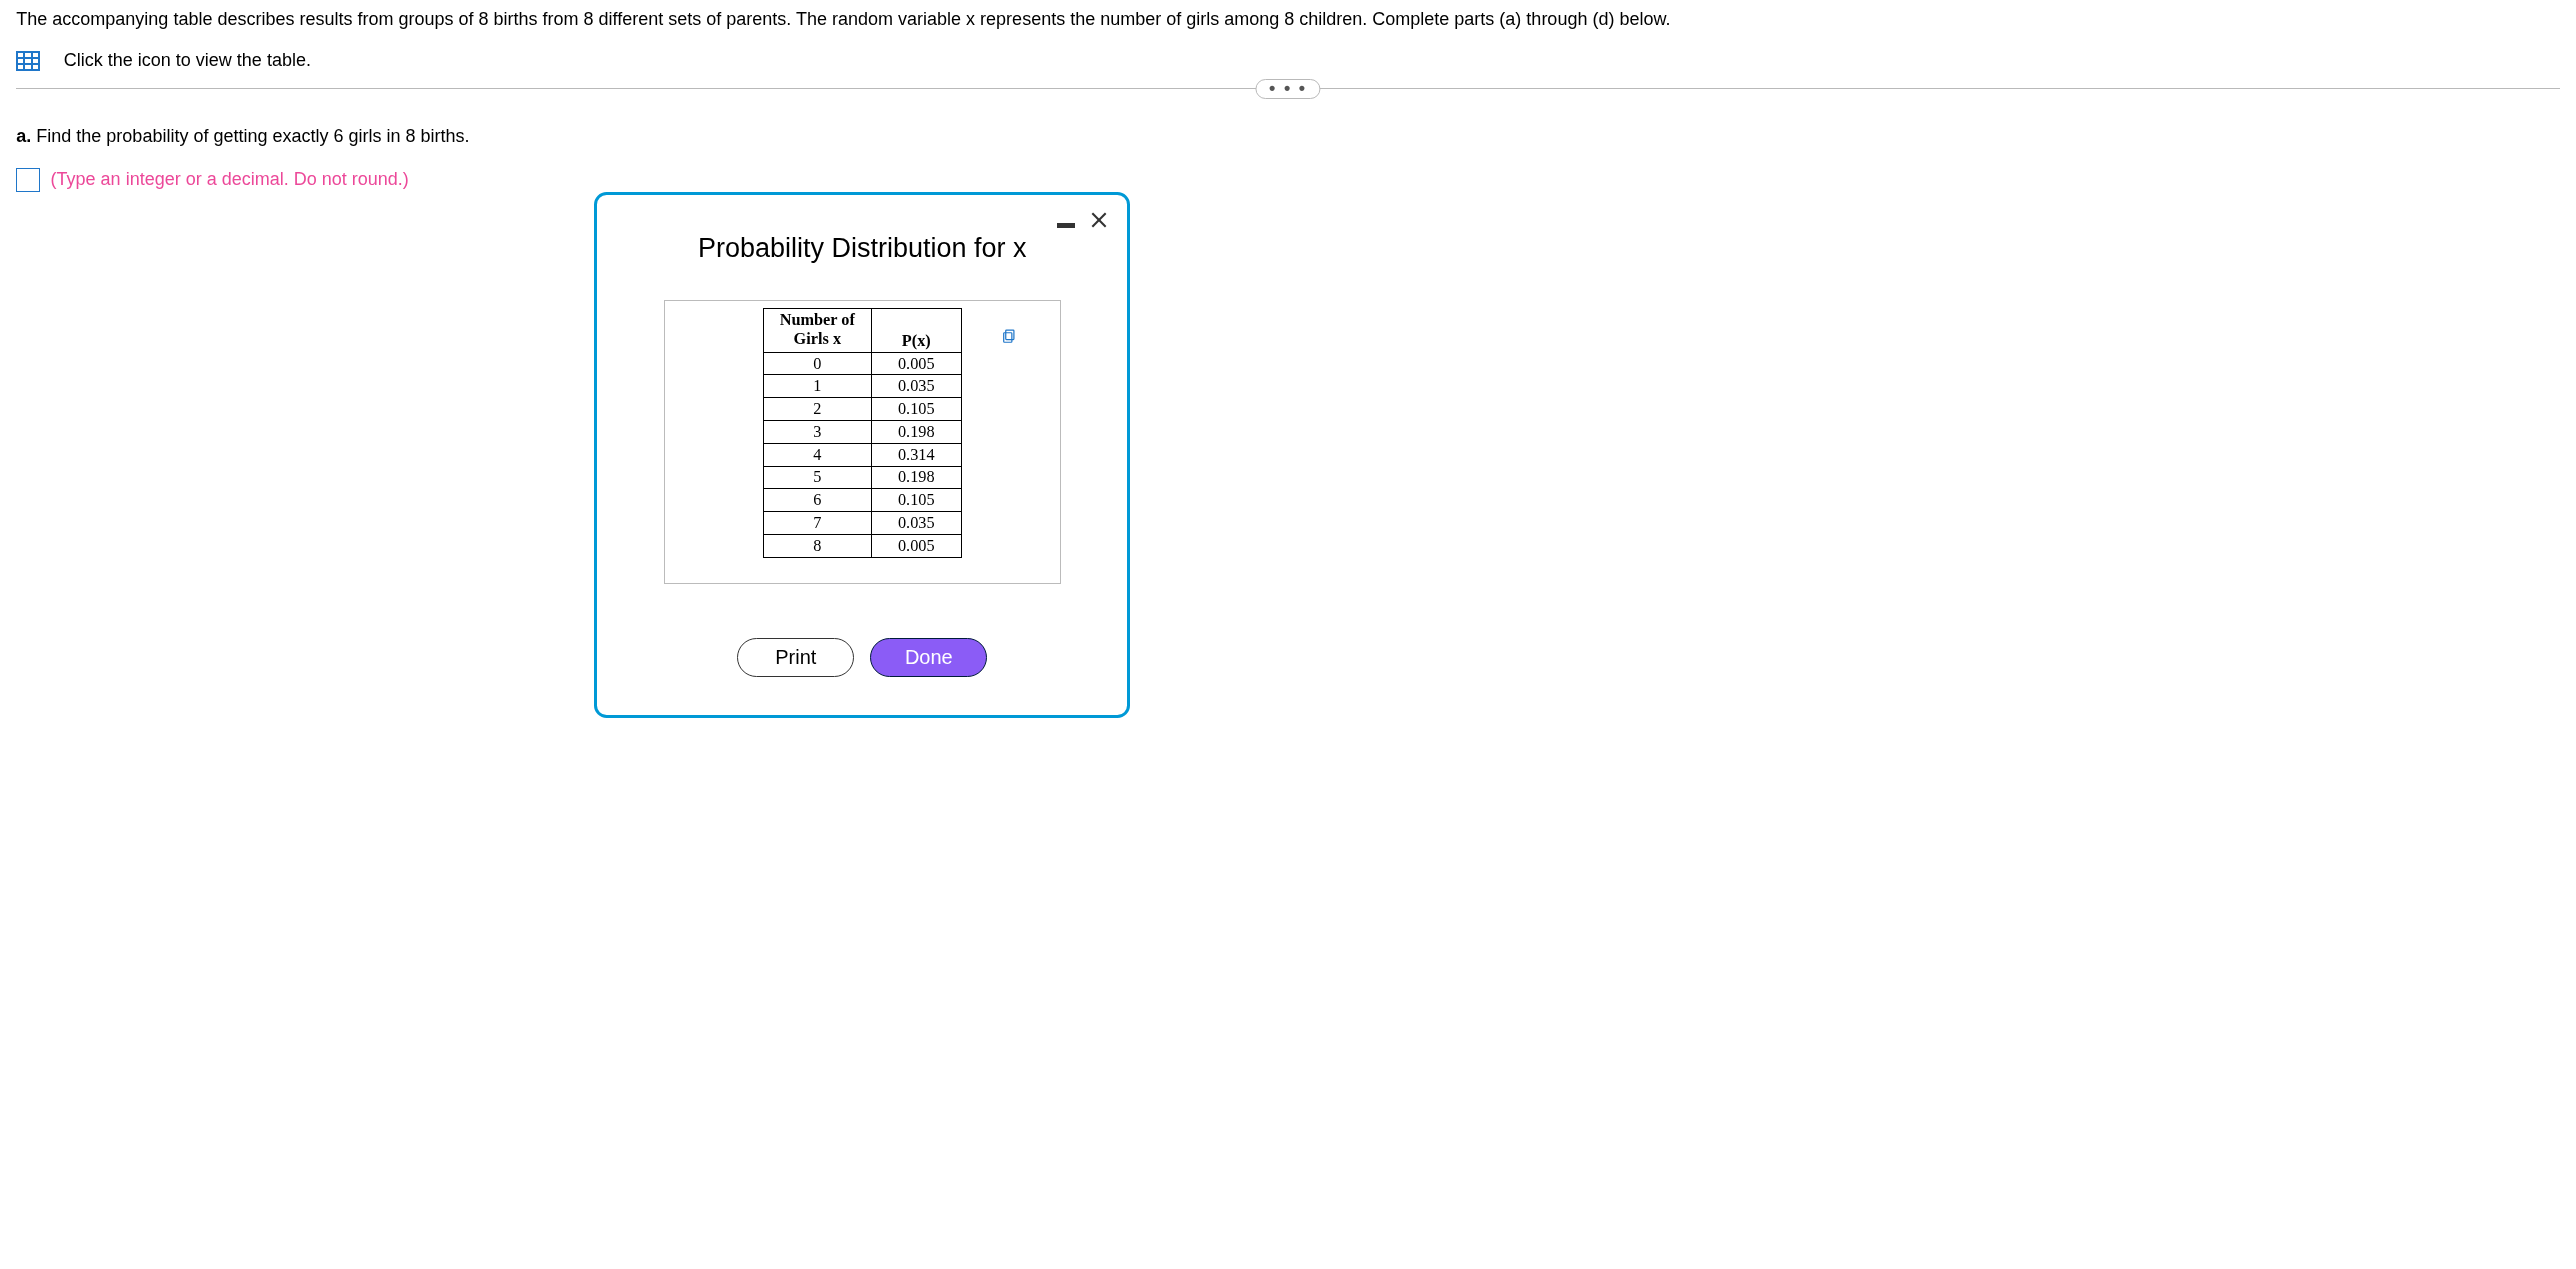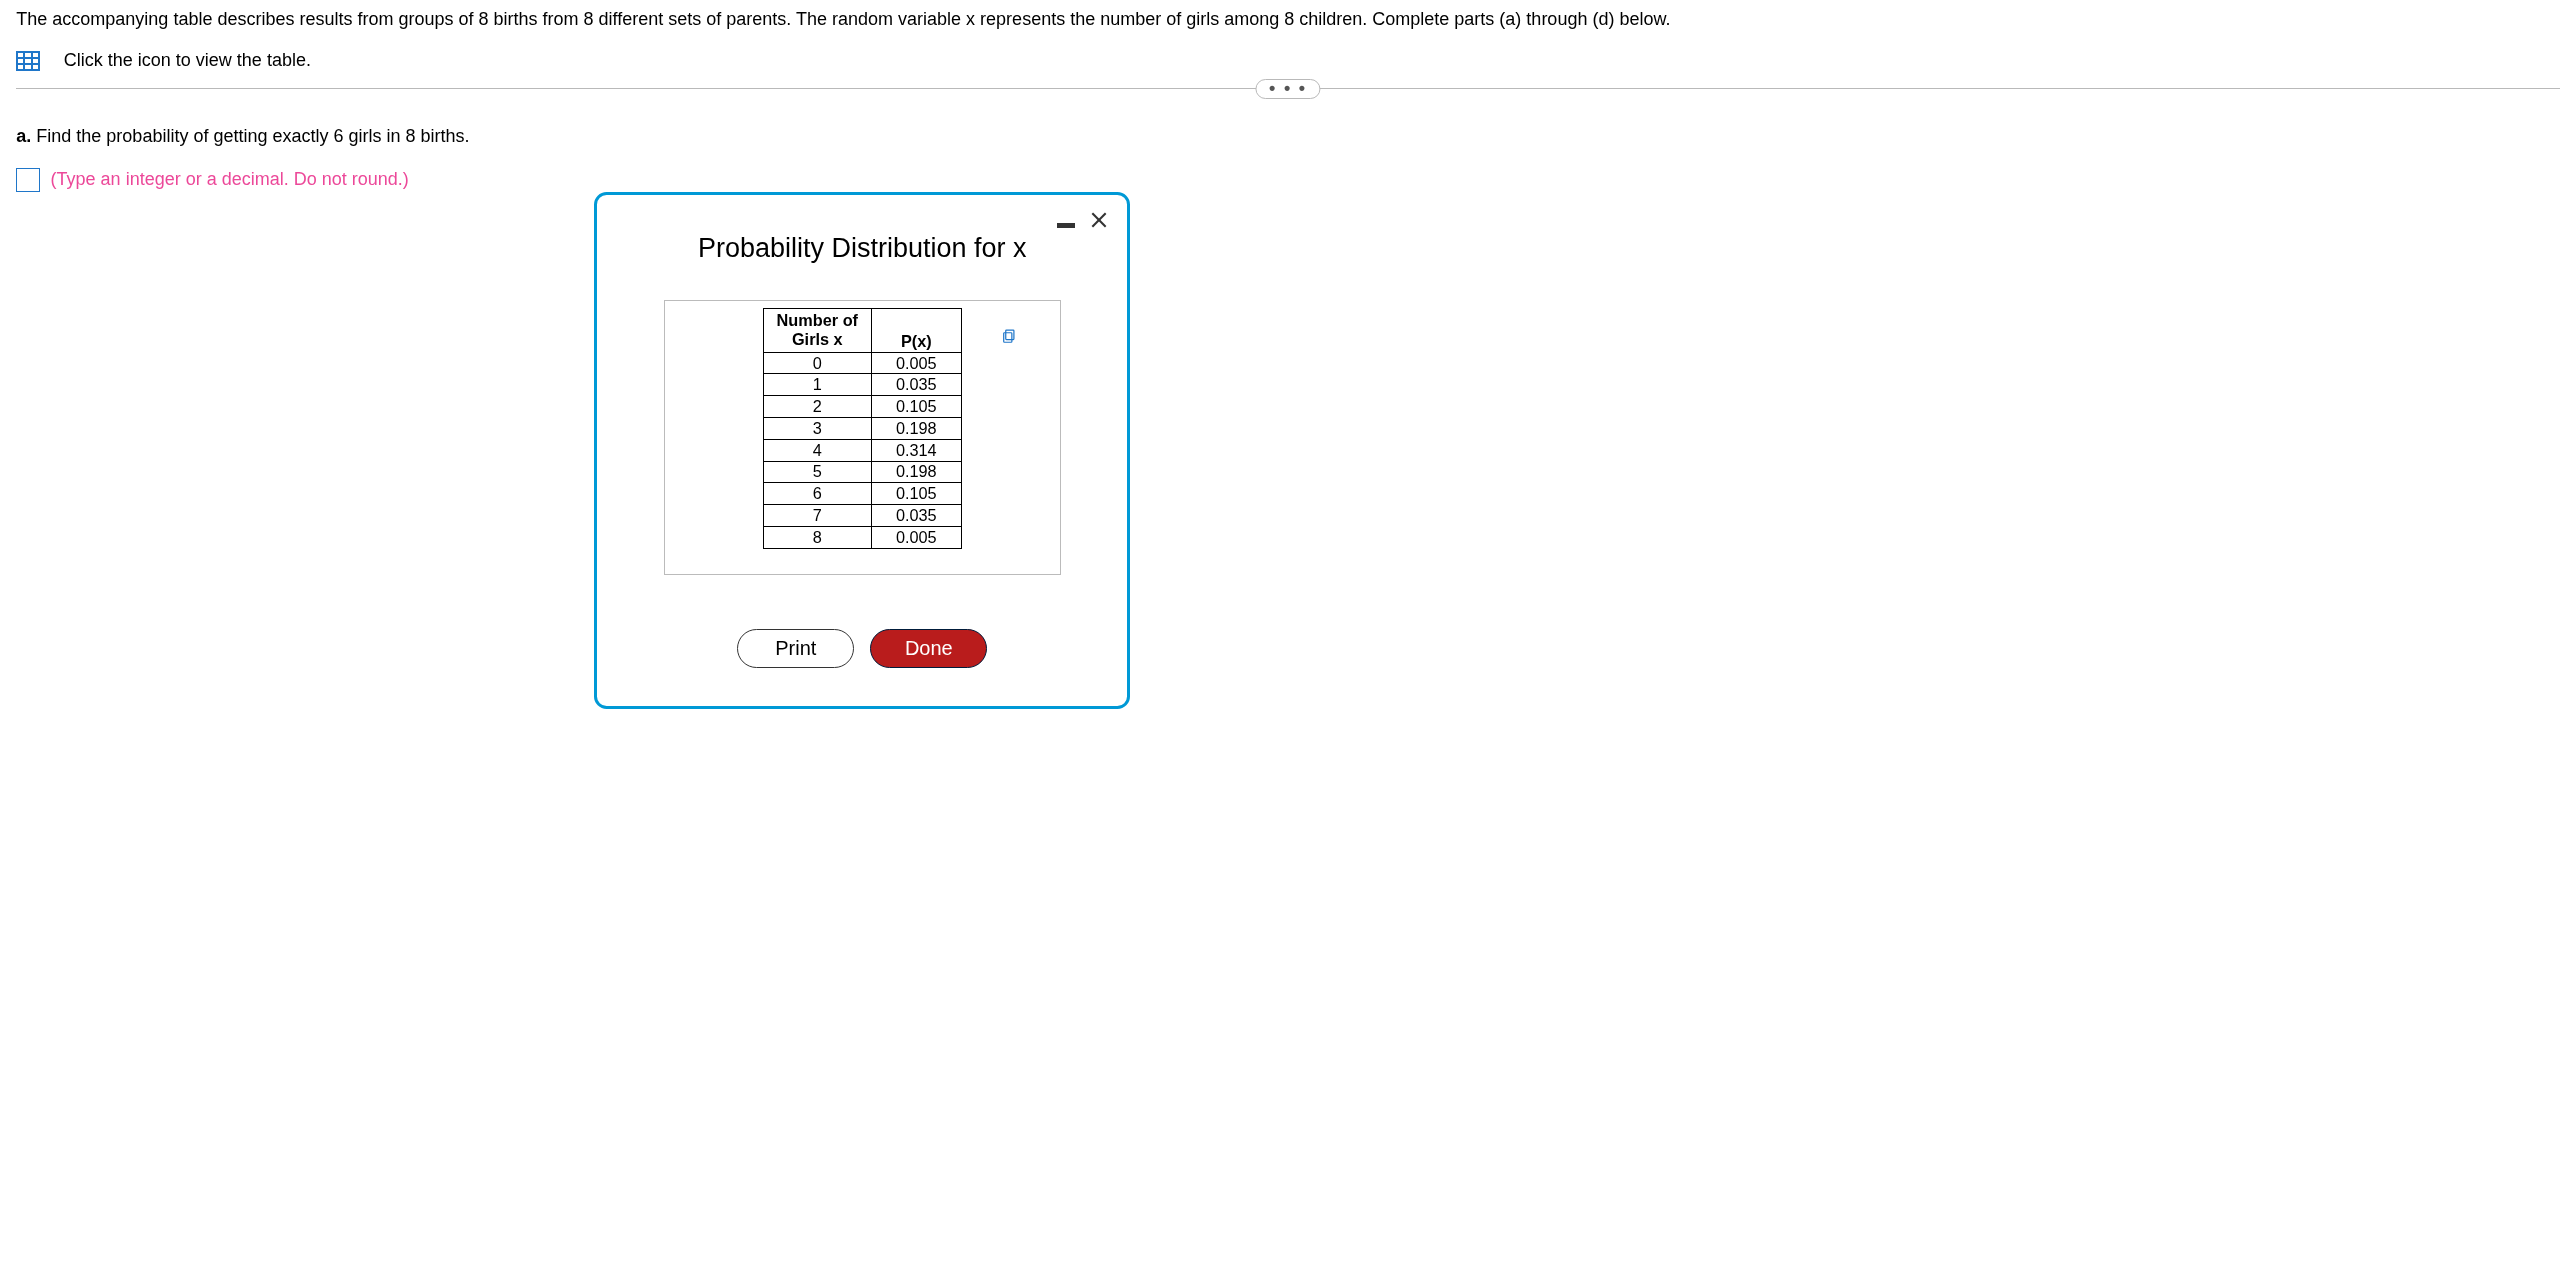--- a/index.html
+++ b/index.html
@@ -67,39 +67,40 @@
     width: 397px;
     position: relative;
   }
   table { border-collapse: collapse; margin: 0 auto; }
   th, td {
     border: 1.4px solid #000;
     text-align: center;
     padding: 0.9px 10.8px;
     font-size: 16.3px;
     min-width: 90px;
+    font-family: Liberation Serif, serif;
   }
   th { font-weight: bold; }
   th.wide { min-width: 108px; }
   .copy-icon {
     position: absolute; top: 27px; right: 43px;
     cursor: pointer;
   }
   .copy-icon svg { width: 16.3px; height: 16.3px; stroke: #1f76c9; fill: none; stroke-width: 1.8; }
   .dialog-buttons { display: flex; gap: 16px; justify-content: center; }
   .btn {
     border-radius: 23.5px;
     padding: 7.2px 32.5px;
     font-size: 20px;
     cursor: pointer;
     min-width: 117px;
     text-align: center;
   }
   .btn-print { background: #fff; border: 1.8px solid #333; color: #000; }
-  .btn-done { background: #b91c1c; border: 1.8px solid #001b3a; color: #fff; }
+  .btn-done { background: #8b5cf6; border: 1.8px solid #001b3a; color: #fff; }
   .hdr-cell-stack { line-height: 1.15; padding-top:2.7px; padding-bottom:2.7px;}
 </style>
 </head>
 <body>
 
 <div class="intro">The accompanying table describes results from groups of 8 births from 8 different sets of parents. The random variable x represents the number of girls among 8 children. Complete parts (a) through (d) below.</div>
 
 <div class="icon-row">
   <span class="table-icon">
     <span></span>

